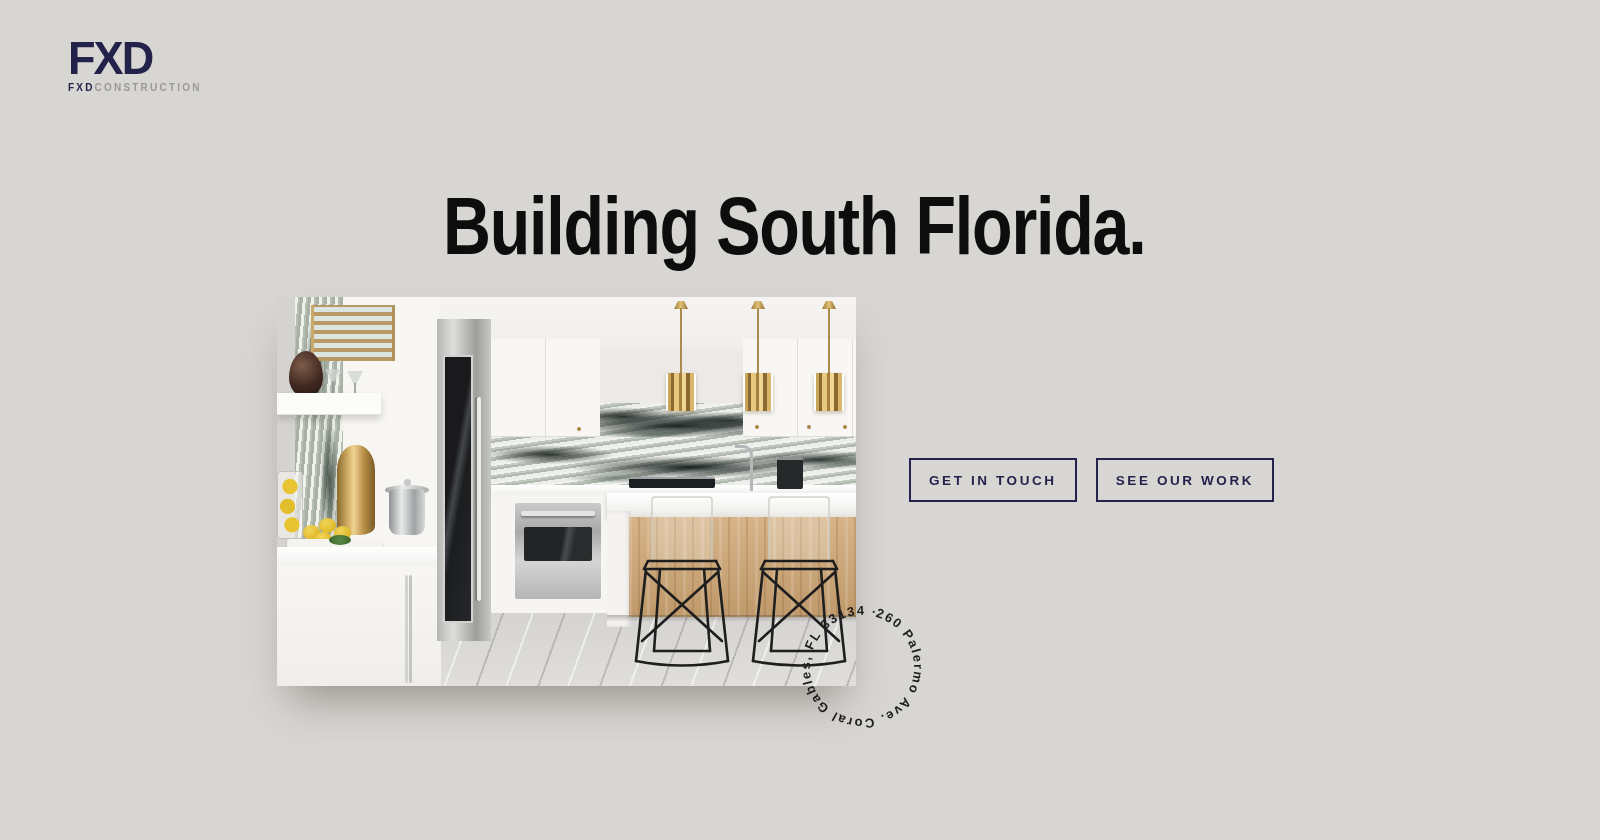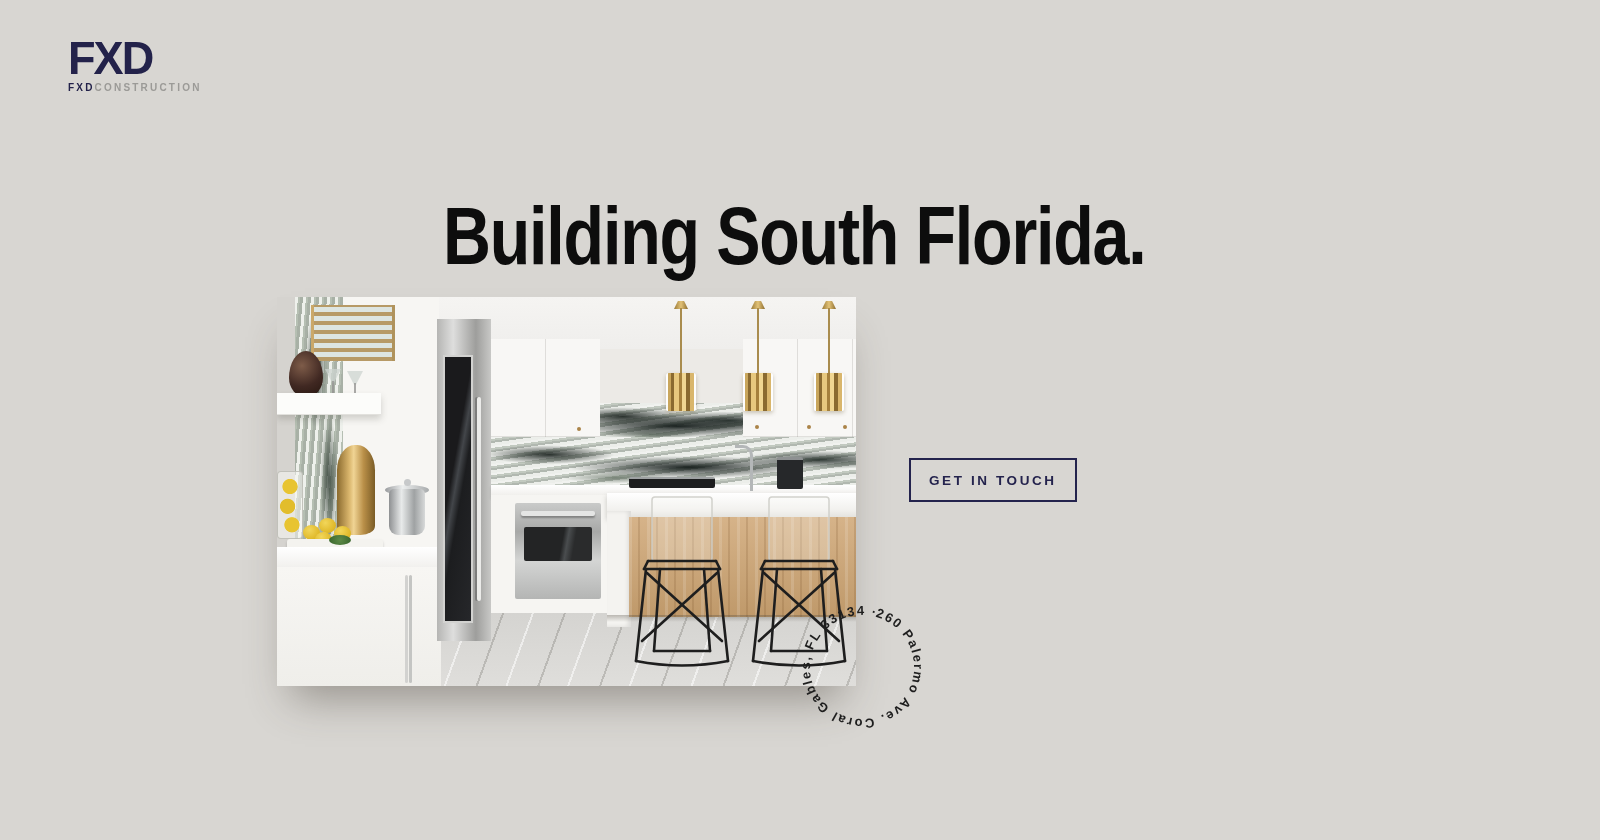--- a/index.html
+++ b/index.html
@@ -8,21 +8,21 @@
   .page { position:relative; width:1372px; height:840px; background:#d8d6d2; overflow:hidden; }
 
   
   .logo { position:absolute; left:68px; top:40px; cursor:pointer; }
   .logo-mark { font-size:46px; font-weight:bold; color:#23224a; letter-spacing:-2px;
                line-height:0.82; transform:scaleX(0.98); transform-origin:left top; }
   .logo-sub { margin-top:4px; font-size:10px; letter-spacing:2.2px; font-weight:bold; color:#23224a; }
   .logo-sub .lt { color:#9b9a97; font-weight:bold; }
 
   
-  .hero-title { position:absolute; left:443px; top:195px; white-space:nowrap; }
+  .hero-title { position:absolute; left:443px; top:185px; white-space:nowrap; }
   .hero-title span { display:inline-block; font-size:82px; font-weight:bold; color:#0d0d0d;
                      letter-spacing:-1.5px; line-height:1; transform:scaleX(0.81); transform-origin:left top; }
 
   
   .hero-desc { position:absolute; left:889px; top:344px; width:400px; font-size:16.5px;
                line-height:21px; letter-spacing:0.2px; color:#1f1f1f; }
   .cta-row { position:absolute; left:909px; top:458px; display:flex; gap:19px; }
   .btn { display:flex; align-items:center; justify-content:center; height:44px; padding:0 18px;
          border:2px solid #24234d; background:transparent; color:#24234d; font-family:"Liberation Sans",sans-serif;
          font-size:13.5px; font-weight:bold; letter-spacing:2.6px; white-space:nowrap; cursor:pointer; }
@@ -283,20 +283,21 @@
     <div class="pendant" style="left:537px;">
       <div class="p-canopy"></div>
       <div class="p-rod"></div>
       <div class="p-shade"></div>
     </div>
   </div>
 
 
   <div class="cta-row">
     <button class="btn">GET IN TOUCH</button>
+    <button class="btn">SEE OUR WORK</button>
   </div>
 
   <svg class="badge" viewBox="0 0 150 150">
     <defs>
       <path id="badge-circle" d="M75,23 A52,52 0 1,1 74.99,23"></path>
     </defs>
     <text>
       <textPath href="#badge-circle" textLength="326" lengthAdjust="spacing">260 Palermo Ave. Coral Gables, FL 33134 · </textPath>
     </text>
   </svg>

